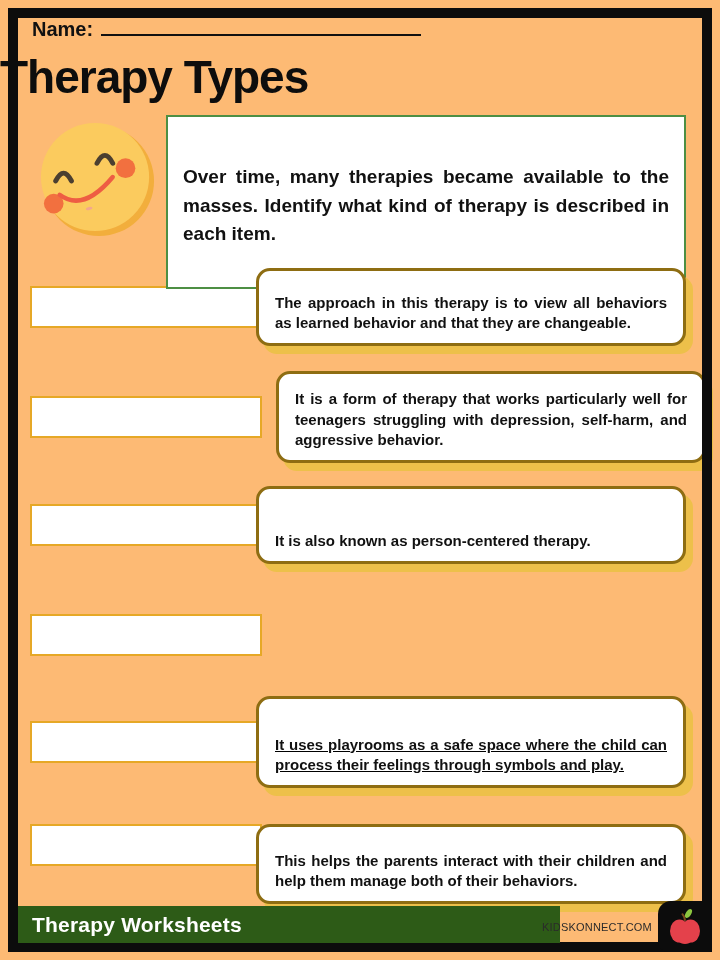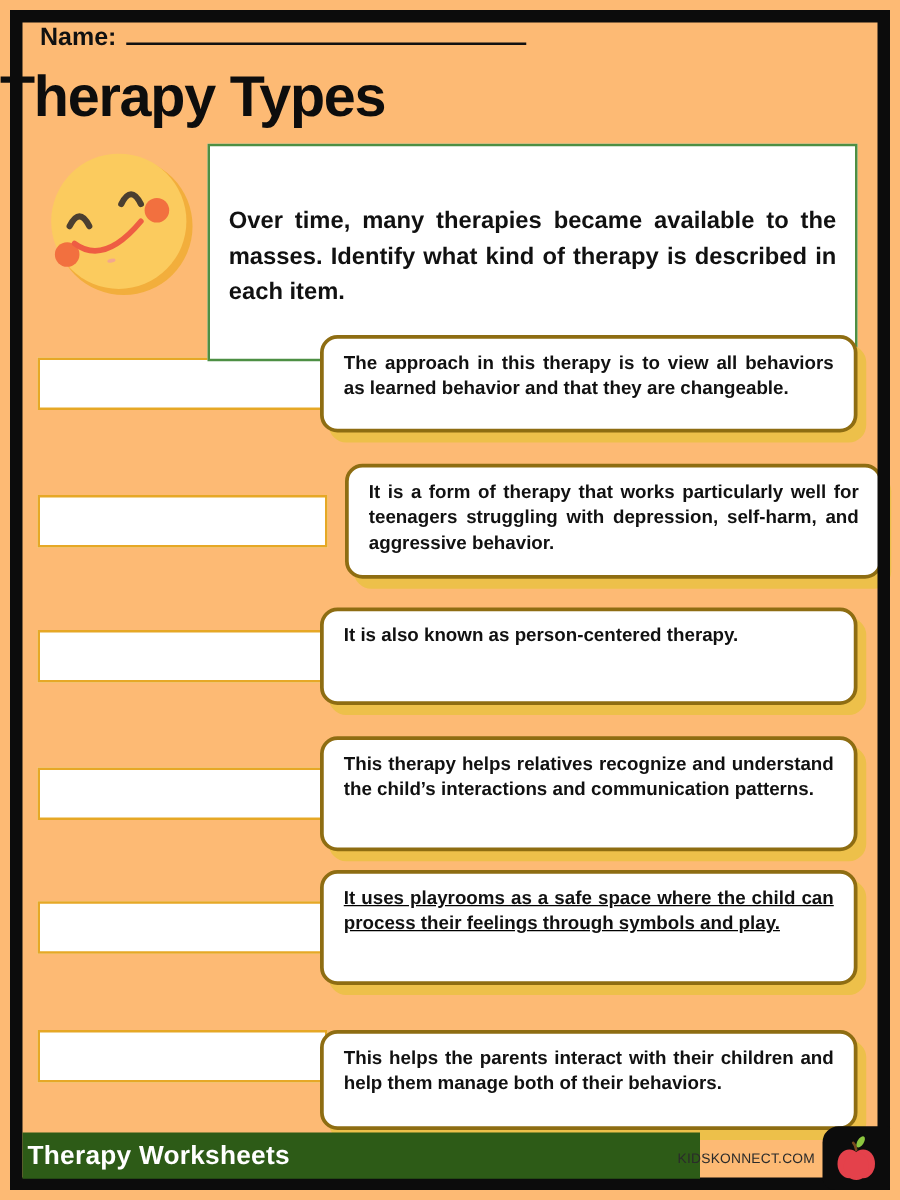--- a/index.html
+++ b/index.html
@@ -27,36 +27,36 @@
     text-align:justify;text-justify:inter-word;
   }
   .blank{
     position:absolute;left:30px;width:232px;height:42px;box-sizing:border-box;
     border:2.5px solid #e6a826;background:#fff;z-index:1;
   }
   .bubble{
     position:absolute;left:256px;width:430px;box-sizing:border-box;
     border:3px solid #8e6d12;border-radius:14px;background:#fff;
     box-shadow:7px 8px 0 0 #edc04a;
-    display:flex;align-items:flex-start;padding:10px 16px;z-index:2;
+    display:flex;align-items:flex-end;padding:10px 16px;z-index:2;
   }
   .bubble p{
     margin:0;font-size:15px;font-weight:bold;color:#111;line-height:1.35;
     text-align:justify;text-justify:inter-word;width:100%;
   }
   
   .bubble.r1{top:268px;height:78px;}  .blank.b1{top:286px;}
   .bubble.r2{top:371px;height:92px;margin-left:20px;}  .blank.b2{top:396px;}
   .bubble.r3{top:486px;height:78px;}  .blank.b3{top:504px;}
   .bubble.r4{top:589px;height:92px;}  .blank.b4{top:614px;}
   .bubble.r5{top:696px;height:92px;text-decoration:underline;}  .blank.b5{top:721px;}
   .bubble.r6{top:824px;height:80px;}  .blank.b6{top:824px;}
   .footer-bar{
     position:absolute;left:18px;top:906px;width:542px;height:37px;background:#2d5b17;
-    display:flex;align-items:center;padding-left:4px;box-sizing:border-box;z-index:6;
+    display:flex;align-items:center;padding-left:14px;box-sizing:border-box;z-index:6;
   }
   .footer-bar span{color:#ffffff;font-size:21px;font-weight:bold;letter-spacing:0.2px;}
   .site-credit{
     position:absolute;left:540px;top:921px;width:112px;text-align:right;
     font-size:11px;color:#2b2b2b;letter-spacing:0.2px;z-index:6;
   }
   .apple-box{
     position:absolute;left:658px;top:901px;width:54px;height:51px;background:#0c0c0c;
     border-radius:13px 2px 2px 10px;display:flex;align-items:center;justify-content:center;z-index:7;
   }
@@ -97,23 +97,20 @@
 
   <div class="bubble r1">
     <p>The approach in this therapy is to view all behaviors as learned behavior and that they are changeable.</p>
   </div>
   <div class="bubble r2">
     <p>It is a form of therapy that works particularly well for teenagers struggling with depression, self-harm, and aggressive behavior.</p>
   </div>
   <div class="bubble r3">
     <p>It is also known as person-centered therapy.</p>
   </div>
-  <div class="bubble r4">
-    <p>This therapy helps relatives recognize and understand the child’s interactions and communication patterns.</p>
-  </div>
   <div class="bubble r5">
     <p>It uses playrooms as a safe space where the child can process their feelings through symbols and play.</p>
   </div>
   <div class="bubble r6">
     <p>This helps the parents interact with their children and help them manage both of their behaviors.</p>
   </div>
 
   <div class="footer-bar">
     <span>Therapy Worksheets</span>
   </div>

